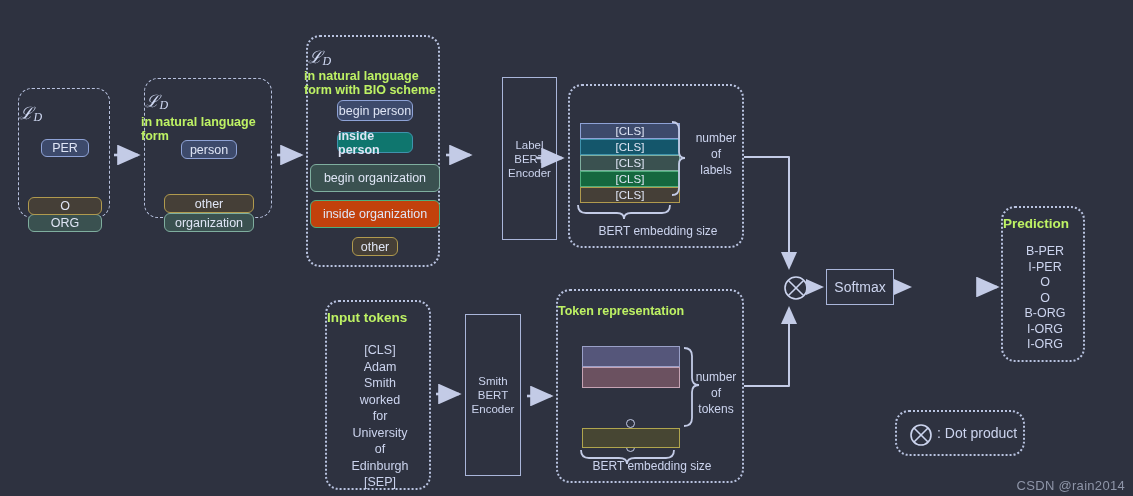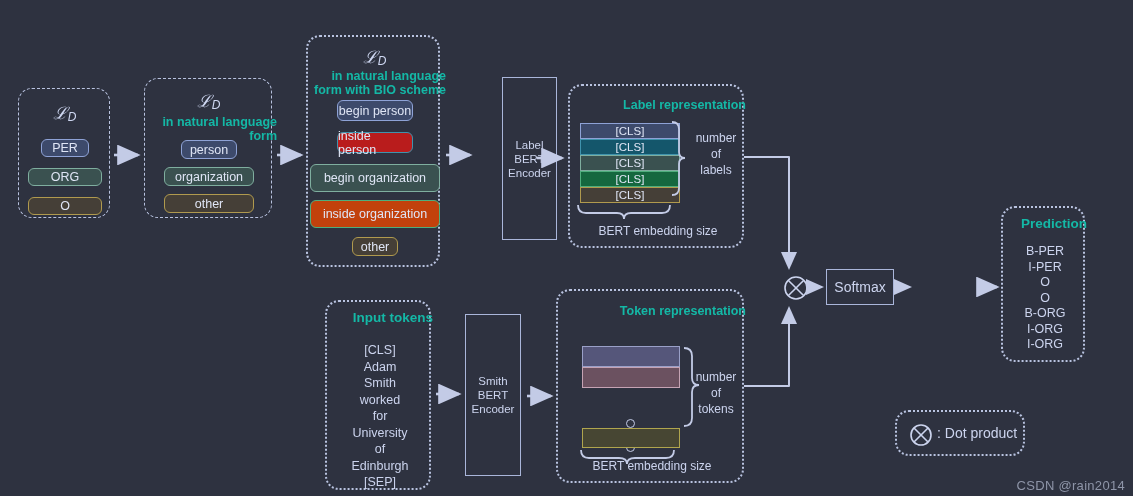--- a/index.html
+++ b/index.html
@@ -28,49 +28,49 @@
   
   .sbox{
     border:1.4px solid #aab6da;
     background:transparent;
     display:flex;align-items:center;justify-content:center;
     text-align:center;
     color:#ccd4ee;
   }
 
   .title-script{
-    font-family:Liberation Sans, sans-serif;
+    font-family:Liberation Serif, serif;
     font-style:italic;
     font-size:17px;
     color:#cfd8f2;
-    text-align:center;
+    text-align:left;
     letter-spacing:.3px;
   }
   .title-script .sub{font-size:12px;vertical-align:-2px;}
   .cap-bold{
-    font-weight:bold;font-size:12.5px;color:#14b8a6;text-align:right;
+    font-weight:bold;font-size:12.5px;color:#bef264;text-align:left;
     line-height:14px;
   }
   .cap{
     font-size:12px;color:#ccd4ee;text-align:center;line-height:15px;
   }
 
   
   .chip{
     border-width:1.2px;border-style:solid;
     display:flex;align-items:center;justify-content:center;
     font-size:12.5px;color:#dfe5f5;
     box-sizing:border-box;
     border-radius:6px;
   }
   .chip.per{background:#3d4a6b;border-color:#8ea2d6;}
-  .chip.org{background:#3a5150;border-color:#7fae9f;}
+  .chip.org{background:#3a5150;border-color:#7fae9f;margin-top:46px;}
   .chip.o{background:#453f37;border-color:#b09a4e;}
   .chip.bper{background:#3d4a6b;border-color:#8ea2d6;}
-  .chip.iper{background:#b91c1c;border-color:#3f93ad;}
+  .chip.iper{background:#0f766e;border-color:#3f93ad;font-weight:bold;}
   .chip.borg{background:#3a5150;border-color:#7fae9f;}
   .chip.iorg{background:#c2410c;border-color:#4fae7d;}
 
   
   .clsrow{
     display:flex;align-items:center;justify-content:center;
     font-size:11.5px;color:#dfe5f5;
     border-width:1px;border-style:solid;box-sizing:border-box;
   }
   .cls1{background:#3d4a6b;border-color:#8ea2d6;}
@@ -158,21 +158,20 @@
 
   <div class="abs sbox" style="left:476px;top:77px;width:55px;height:163px;margin-left:26px;">
     <div style="font-size:11.5px;line-height:14px;">
       <div>Label</div>
       <div>BERT</div>
       <div>Encoder</div>
     </div>
   </div>
 
   <div class="abs dotbox" style="left:568px;top:84px;width:176px;height:164px;">
-    <div class="abs cap-bold" style="left:0;top:12px;width:176px;font-size:12.5px;">Label representation</div>
 
     <div class="abs" style="left:10px;top:37px;width:100px;">
       <div class="clsrow cls1" style="height:16px;">
           <span>[CLS]</span>
         </div>
       <div class="clsrow cls2" style="height:16px;">
           <span>[CLS]</span>
         </div>
       <div class="clsrow cls3" style="height:16px;">
           <span>[CLS]</span>

